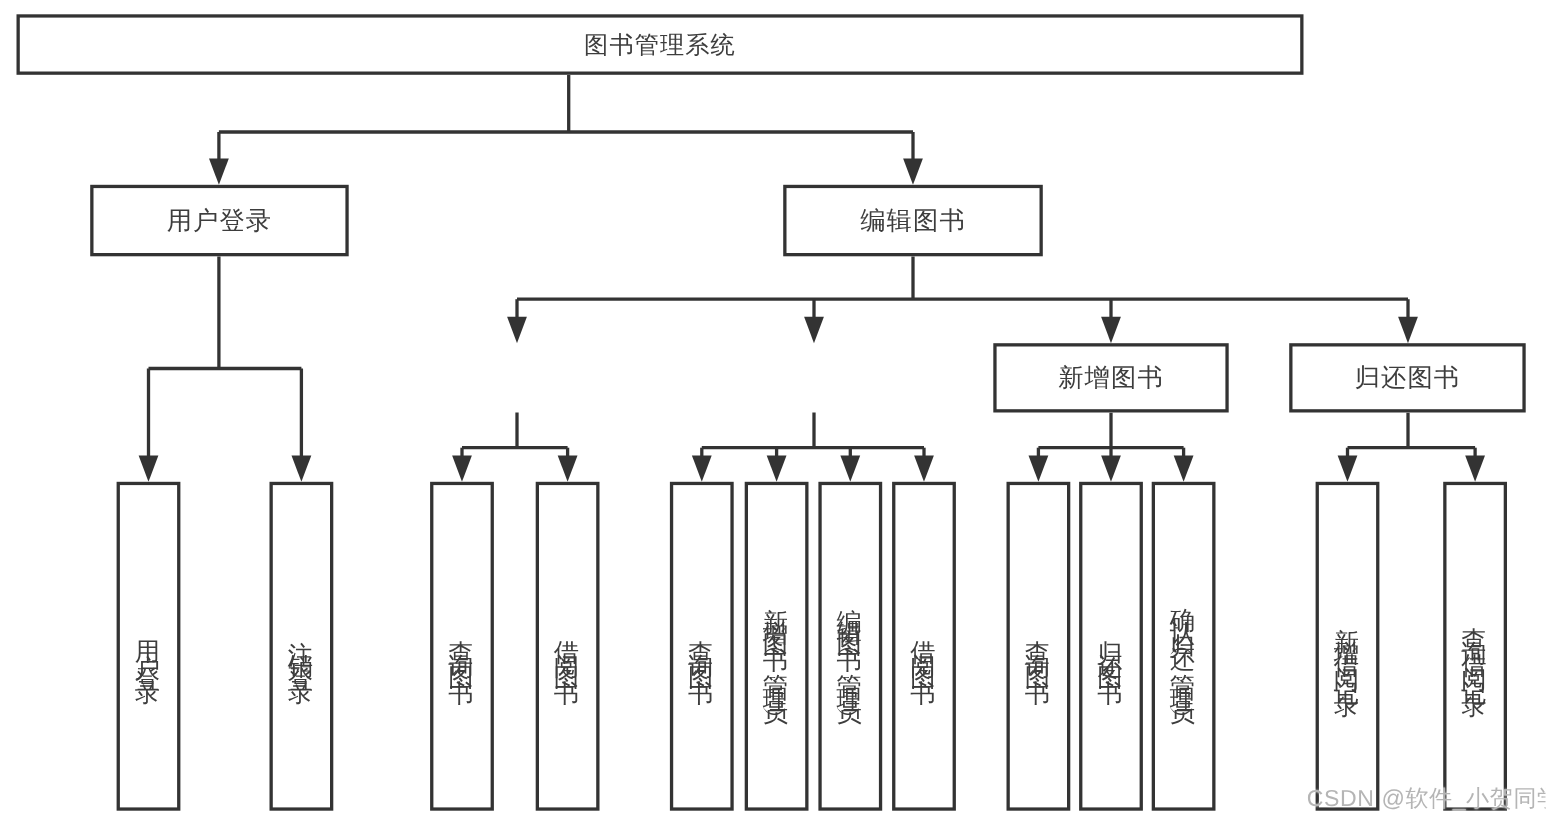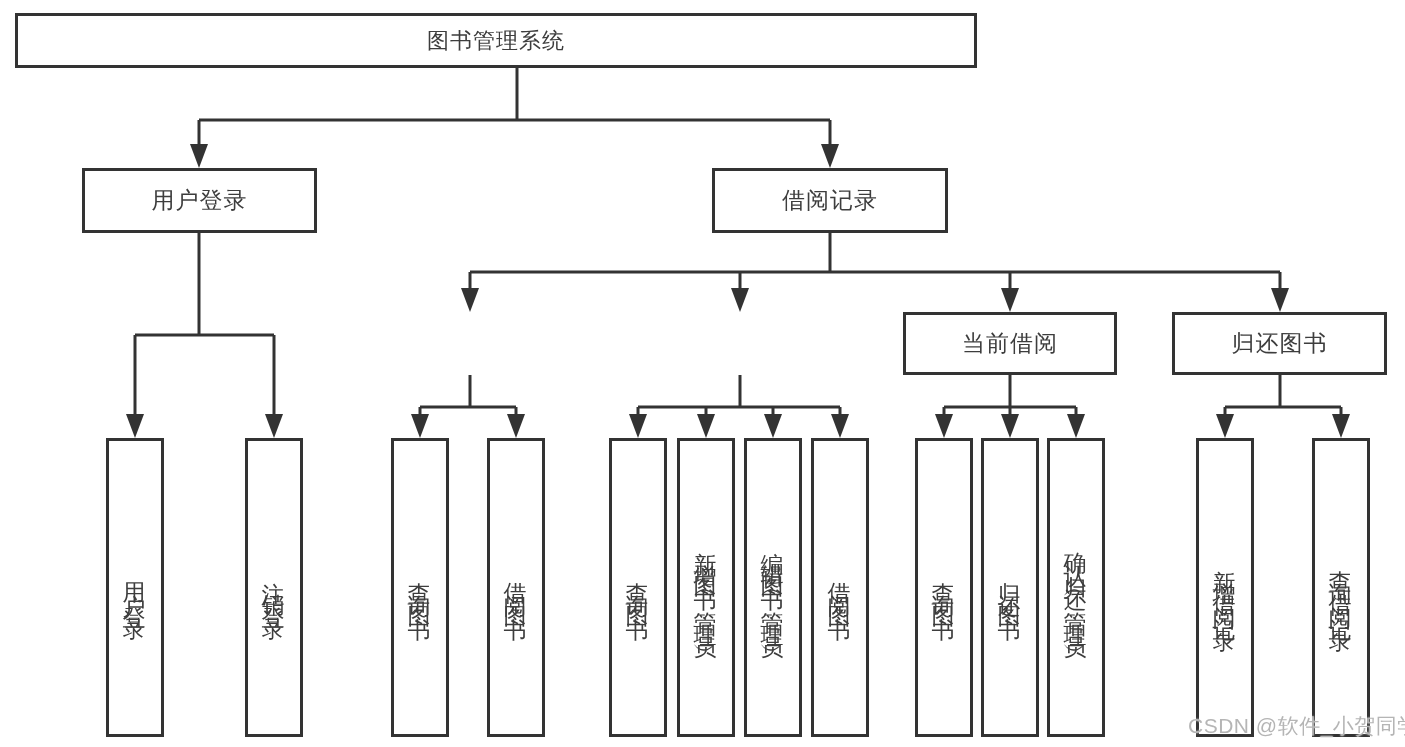--- a/index.html
+++ b/index.html
@@ -123,33 +123,33 @@
       <polygon points="773,438 764,414 782,414"></polygon>
       <polygon points="840,438 831,414 849,414"></polygon>
       <polygon points="944,438 935,414 953,414"></polygon>
       <polygon points="1010,438 1001,414 1019,414"></polygon>
       <polygon points="1076,438 1067,414 1085,414"></polygon>
       <polygon points="1225,438 1216,414 1234,414"></polygon>
       <polygon points="1341,438 1332,414 1350,414"></polygon>
     </g>
   </svg>
 
-  <div class="box root" style="left:15px; top:13px; width:962px; height:55px">
+  <div class="box root" style="left:15px; top:13px; width:1170px; height:55px">
     <span>图书管理系统</span>
   </div>
 
   <div class="box" style="left:82px; top:168px; width:235px; height:65px">
     <span>用户登录</span>
   </div>
   <div class="box" style="left:712px; top:168px; width:236px; height:65px">
-    <span>借阅记录</span>
+    <span>编辑图书</span>
   </div>
 
   <div class="box" style="left:903px; top:312px; width:214px; height:63px">
-    <span>当前借阅</span>
+    <span>新增图书</span>
   </div>
   <div class="box" style="left:1172px; top:312px; width:215px; height:63px">
     <span>归还图书</span>
   </div>
 
   <div class="box v" style="left:106px; top:438px; width:58px; height:299px">
     <span>用户登录</span>
   </div>
   <div class="box v" style="left:245px; top:438px; width:58px; height:299px">
     <span>注销登录</span>

